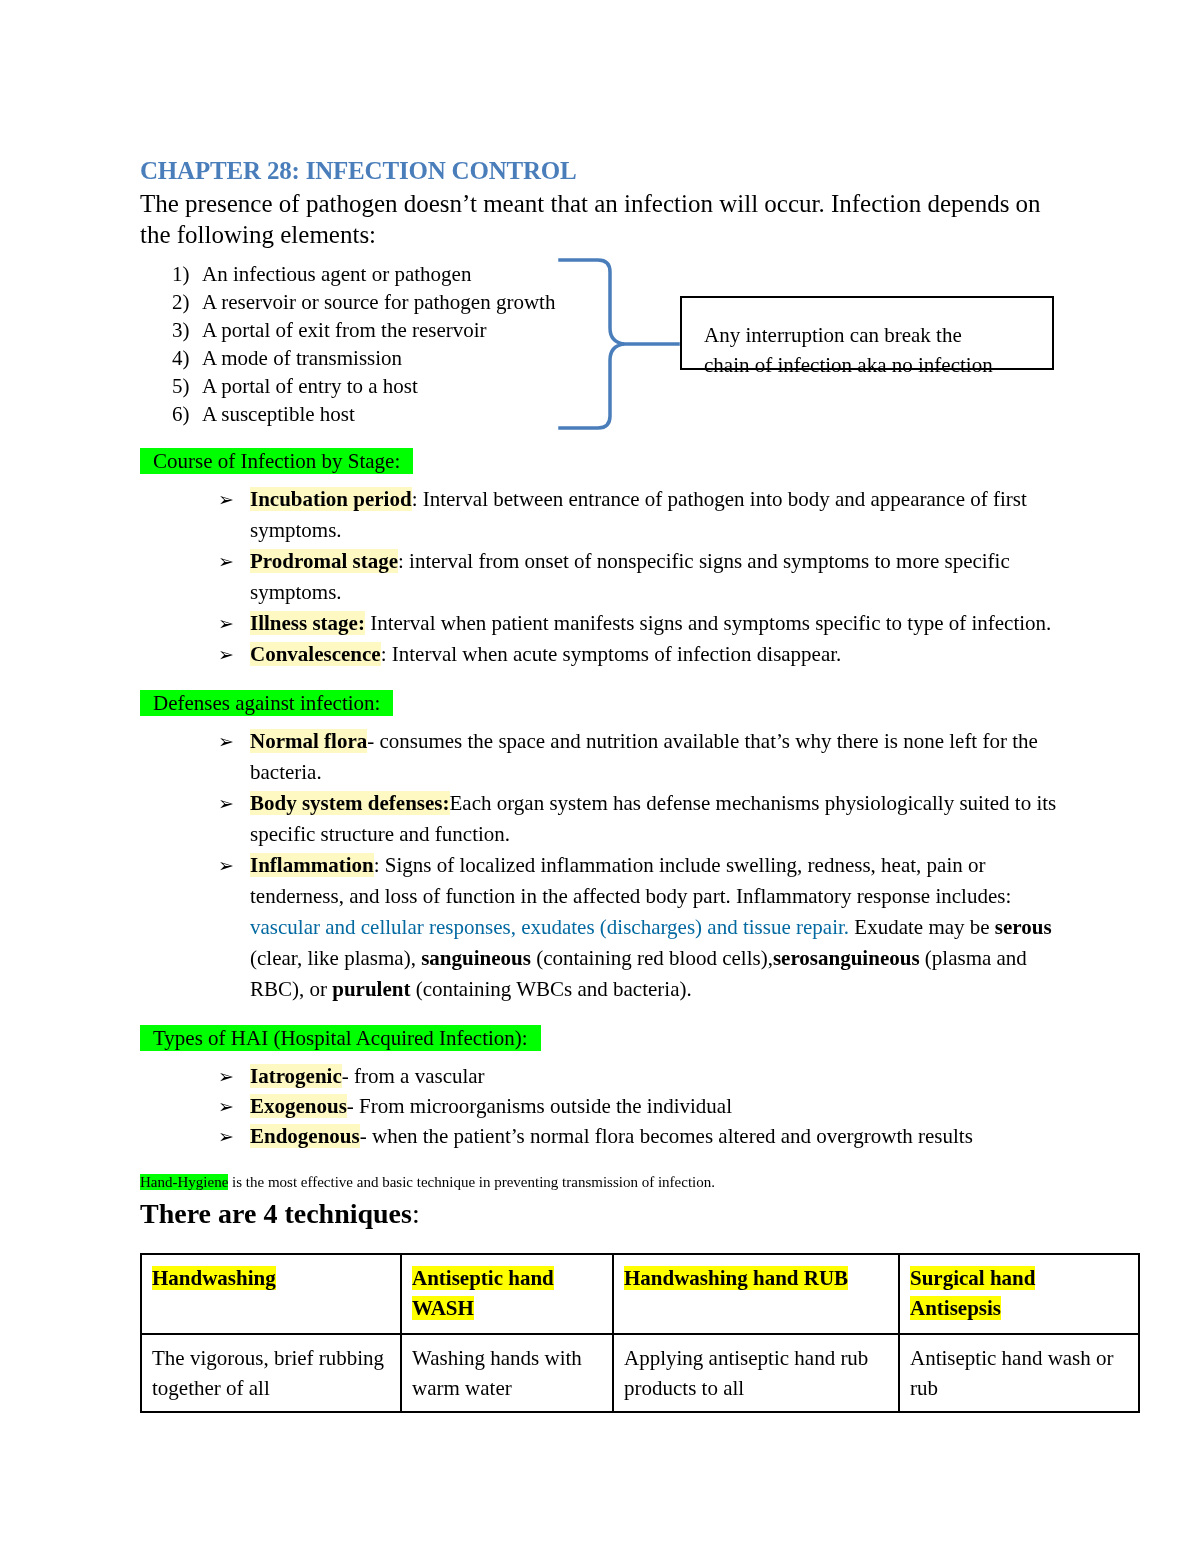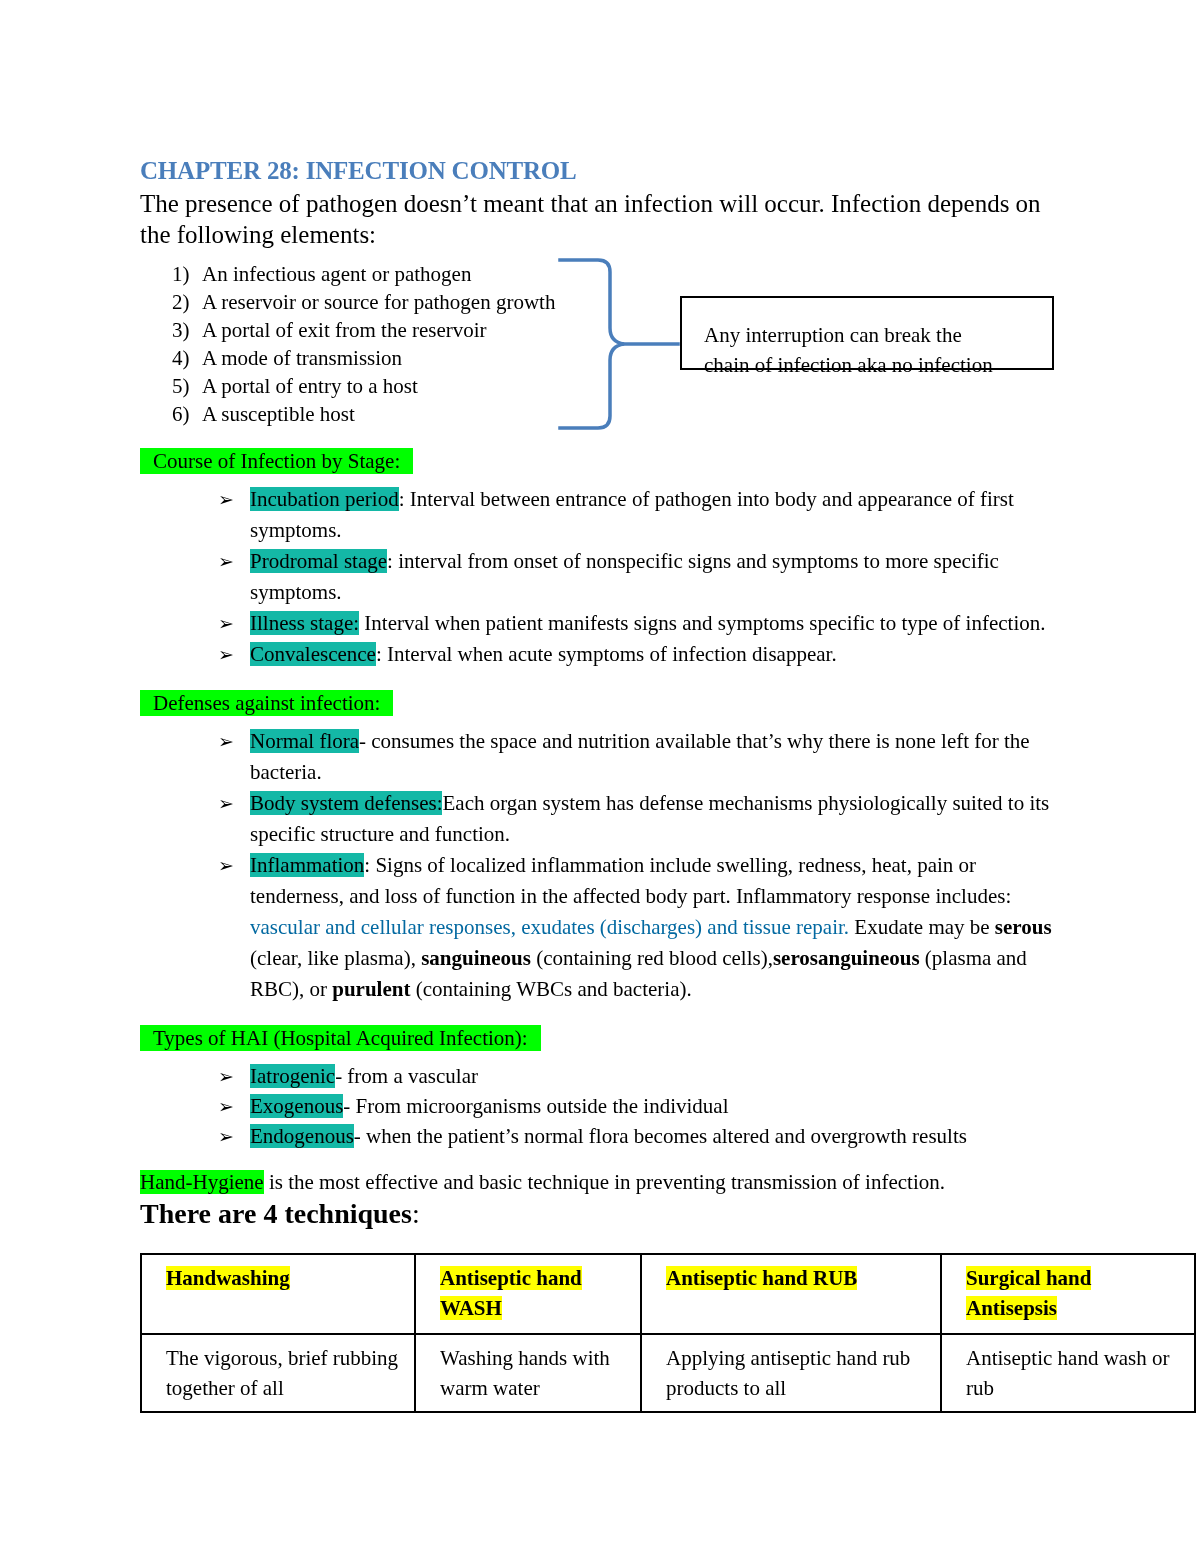--- a/index.html
+++ b/index.html
@@ -82,21 +82,21 @@
     left: 78px;
     top: 0;
     font-family: "DejaVu Sans", sans-serif;
     font-size: 19px;
     line-height: 31px;
   }
   ul.arrowlist.compact li { line-height: 30px; }
 
   
   .hl-green { background: #00FF00; }
-  .hl-yellow { background: #14b8a6; }
+  .hl-yellow { background: #fef9c3; font-weight: bold; }
   .blue-text { color: #0369a1; }
   b, .bold { font-weight: bold; }
 
   .section-head {
     font-size: 21px;
     line-height: 30px;
     margin: 18px 0 0 0;
   }
   .section-head span.hl-green { padding: 1px 13px; }
 
@@ -120,42 +120,42 @@
     position: absolute;
     left: 558px;
     top: 256px;
     width: 128px;
     height: 176px;
     pointer-events: none;
   }
 
   
   .hh-para {
-    font-size: 21px;
+    font-size: 15px;
     line-height: 31px;
     margin: 16px 0 0 0;
   }
   .hh-sub {
     font-size: 28px;
     line-height: 31px;
     font-weight: bold;
     margin: 0;
   }
 
   
   table.tech-table {
     border-collapse: collapse;
     margin-top: 24px;
     width: 918px;
     table-layout: fixed;
   }
   table.tech-table td {
     border: 2px solid #000000;
     vertical-align: top;
-    padding: 8px 8px 8px 24px;
+    padding: 8px 8px 8px 10px;
     font-size: 21px;
     line-height: 30px;
   }
   table.tech-table td.c0 { width: 240px; }
   table.tech-table td.c1 { width: 192px; }
   table.tech-table td.c2 { width: 266px; }
   table.tech-table td.c3 { width: 220px; }
   table.tech-table tr.head td {
     font-weight: bold;
     height: 62px;
@@ -245,21 +245,21 @@
     </ul>
 
     <p class="hh-para"><span class="hl-green">Hand-Hygiene</span><span> is the most effective and basic technique in preventing transmission of infection.</span></p>
     <p class="hh-sub"><span>There are 4 techniques</span><span style="font-weight:normal">:</span></p>
 
     <table class="tech-table">
       <tbody>
         <tr class="head">
           <td class="c0"><span>Handwashing</span></td>
           <td class="c1"><span>Antiseptic hand WASH</span></td>
-          <td class="c2"><span>Antiseptic hand RUB</span></td>
+          <td class="c2"><span>Handwashing hand RUB</span></td>
           <td class="c3"><span>Surgical hand Antisepsis</span></td>
         </tr>
         <tr class="body">
           <td class="c0">The vigorous, brief rubbing together of all</td>
           <td class="c1">Washing hands with warm water</td>
           <td class="c2">Applying antiseptic hand rub products to all</td>
           <td class="c3">Antiseptic hand wash or rub</td>
         </tr>
       </tbody>
     </table>

